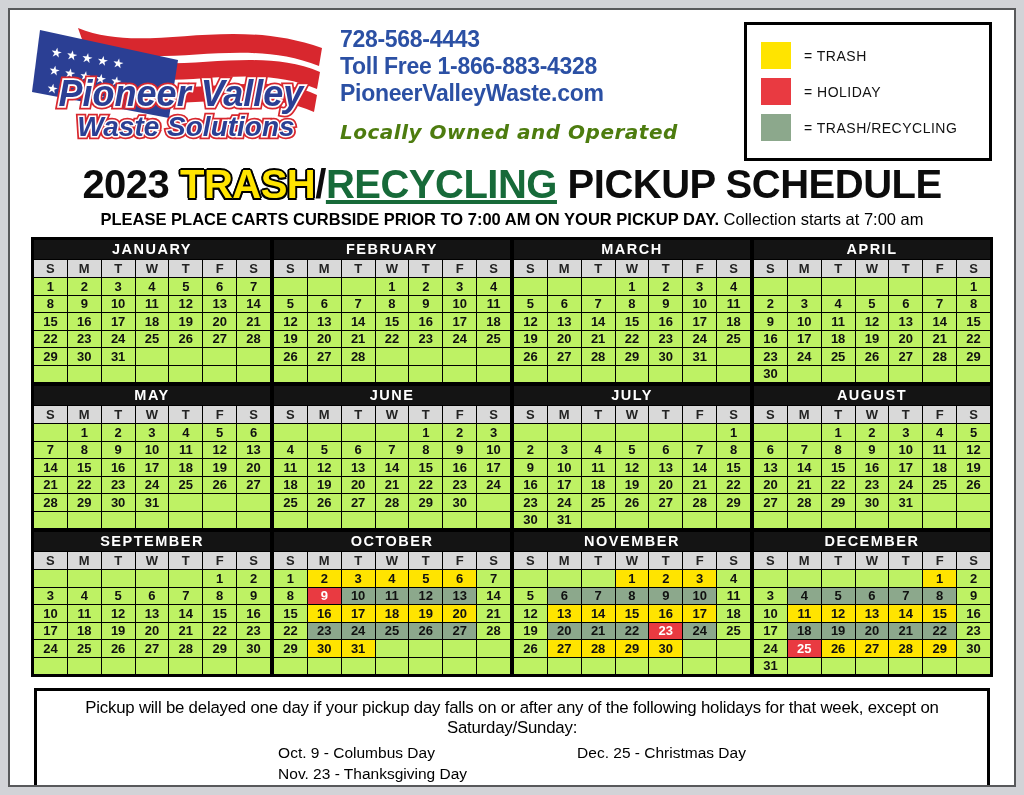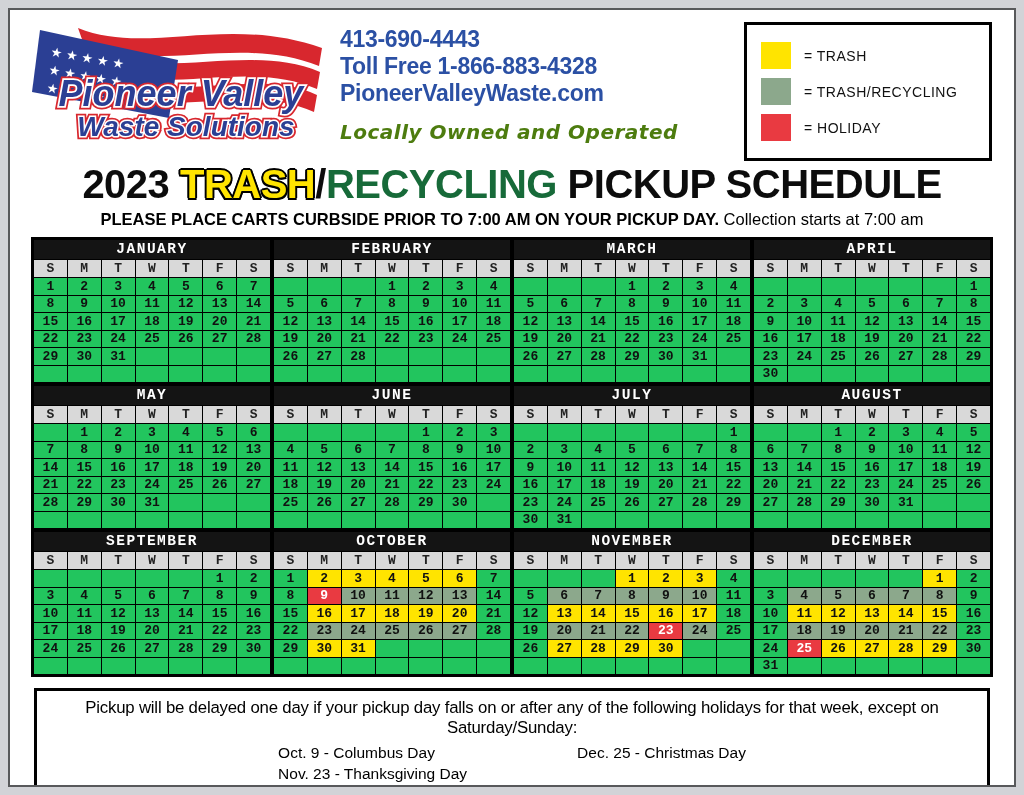--- a/index.html
+++ b/index.html
@@ -18,29 +18,29 @@
           padding:8px 16px 8px 14px;min-width:212px;}
   .legend-item{display:flex;align-items:center;gap:13px;margin:9px 0;}
   .legend-swatch{width:30px;height:27px;flex:none;}
   .legend-label{font-weight:normal;font-size:14px;color:#111;letter-spacing:0.5px;white-space:nowrap;}
 
   
   .main-title{text-align:center;font-weight:900;font-size:40px;letter-spacing:-0.5px;
               color:#0c0c0c;margin-top:2px;line-height:1.05;}
   .title-trash{color:#ffe400;text-shadow:2px 0 0 #000,-2px 0 0 #000,0 2px 0 #000,0 -2px 0 #000,
                1.5px 1.5px 0 #000,-1.5px -1.5px 0 #000,1.5px -1.5px 0 #000,-1.5px 1.5px 0 #000;}
-  .title-recycling{color:#176a39;}
+  .title-recycling{color:#176a39;text-decoration:underline;}
   .sub1{text-align:center;font-size:16.5px;margin-top:5px;color:#000;}
   .sub1 .b{font-weight:800;}
   .sub2{text-align:center;font-size:15.5px;font-weight:bold;font-style:italic;margin-top:3px;color:#000;}
 
   
   .months-grid{width:958px;margin:8px auto 0 auto;display:grid;grid-template-columns:repeat(4,1fr);
                gap:2px;background:#000;border:2px solid #000;}
-  table.month{border-collapse:collapse;width:100%;background:#22c55e;table-layout:fixed;font-family:Liberation Mono, monospace;}
+  table.month{border-collapse:collapse;width:100%;background:#bef264;table-layout:fixed;}
   table.month th.mtitle{background:#141414;color:#fff;font-size:14.5px;letter-spacing:1.5px;
                padding:1px 0 2px 0;border:1px solid #000;font-weight:bold;}
   table.month th.dow{background:#d9d9d9;font-size:13px;border:1px solid #000;height:15px;
                font-weight:bold;color:#222;}
   table.month td.day{border:1px solid #000;height:16.5px;text-align:center;font-weight:bold;
                font-size:13px;padding:0;color:#111;}
   table.month td.holiday{color:#fff;}
 
   
   .notebox{border:3px solid #000;margin:11px auto 0 auto;width:956px;box-sizing:border-box;
@@ -71,38 +71,38 @@
         <text x="155" y="88" font-size="36" stroke="#d8272e" stroke-width="7">Pioneer Valley</text>
         <text x="155" y="88" font-size="36" stroke="#fff" stroke-width="3.5">Pioneer Valley</text>
         <text x="155" y="88" font-size="36" fill="#2b3f94">Pioneer Valley</text>
         <text x="160" y="118" font-size="28" stroke="#d8272e" stroke-width="6.5">Waste Solutions</text>
         <text x="160" y="118" font-size="28" stroke="#fff" stroke-width="3">Waste Solutions</text>
         <text x="160" y="118" font-size="28" fill="#2b3f94">Waste Solutions</text>
       </g>
     </svg>
 
     <div class="contact">
-      <div class="c-line">413-690-4443</div>
+      <div class="c-line">728-568-4443</div>
       <div class="c-line">Toll Free 1-866-883-4328</div>
       <div class="c-line">PioneerValleyWaste.com</div>
       <div class="tagline">Locally Owned and Operated</div>
     </div>
 
     <div class="legend">
       <div class="legend-item">
         <span class="legend-swatch" style="background: rgb(255, 228, 0);"></span>
         <span class="legend-label">= TRASH</span>
       </div>
       <div class="legend-item">
+        <span class="legend-swatch" style="background: rgb(233, 58, 65);"></span>
+        <span class="legend-label">= HOLIDAY</span>
+      </div>
+      <div class="legend-item">
         <span class="legend-swatch" style="background: rgb(140, 168, 140);"></span>
         <span class="legend-label">= TRASH/RECYCLING</span>
-      </div>
-      <div class="legend-item">
-        <span class="legend-swatch" style="background: rgb(233, 58, 65);"></span>
-        <span class="legend-label">= HOLIDAY</span>
       </div>
     </div>
   </div>
 
   <div class="main-title"><span>2023 </span><span class="title-trash">TRASH</span><span>/</span><span class="title-recycling">RECYCLING</span><span> PICKUP SCHEDULE</span></div>
 
   <div class="sub1"><span class="b">PLEASE PLACE CARTS CURBSIDE PRIOR TO 7:00 AM ON YOUR PICKUP DAY.</span><span> Collection starts at 7:00 am</span></div>
 
   <div class="months-grid" id="months-grid">
       <table class="month">

